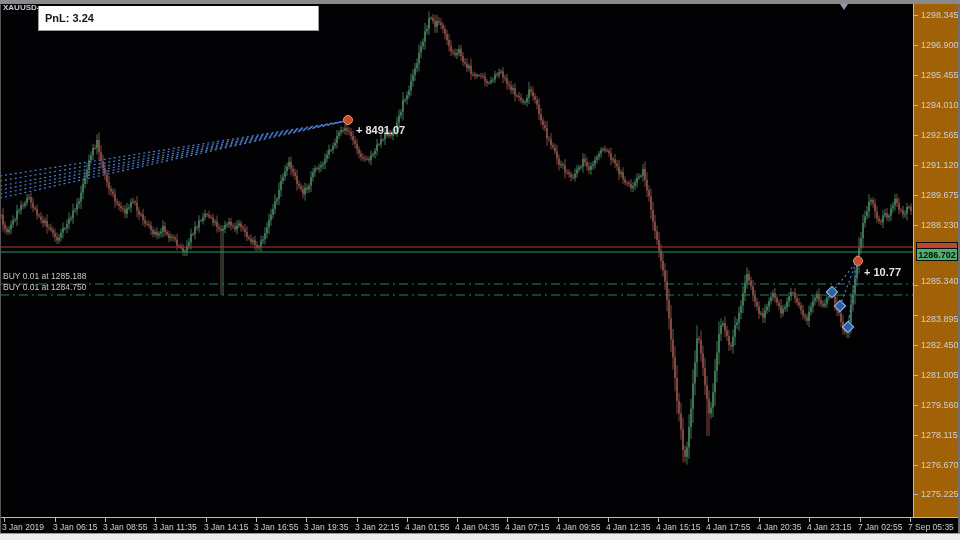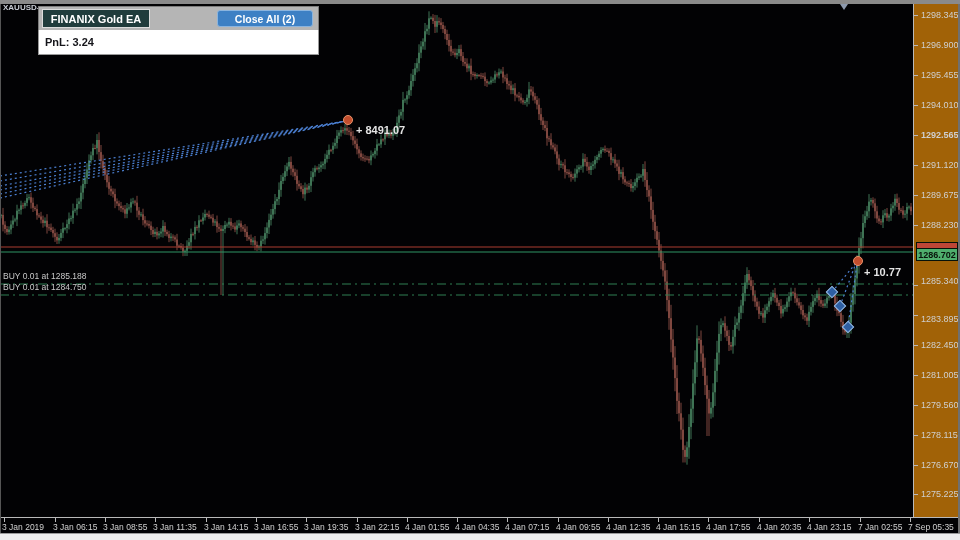--- a/index.html
+++ b/index.html
@@ -974,45 +974,41 @@
           <rect x="828" y="288" width="8" height="8" fill="#2e5fa3" stroke="#9cc2ee" stroke-width="1" transform="rotate(45 832 292)"></rect>
           <rect x="836" y="302" width="8" height="8" fill="#2e5fa3" stroke="#9cc2ee" stroke-width="1" transform="rotate(45 840 306)"></rect>
           <rect x="844" y="323" width="8" height="8" fill="#2e5fa3" stroke="#9cc2ee" stroke-width="1" transform="rotate(45 848 327)"></rect>
         </g>
       </svg>
 
     <div class="symbol">XAUUSD-</div>
     <div class="shift-tri" id="shift-tri" style="left: 840px;"></div>
 
     <div class="panel">
-      <div class="panel-top">
-        <div class="panel-title">FINANIX Gold EA</div>
-        <button class="closeall">Close All (2)</button>
-      </div>
       <div class="pnl-row">PnL: 3.24</div>
     </div>
 
     <div id="overlay-labels">
         <div class="pos-label" style="left: 3px; top: 271px;">BUY 0.01 at 1285.188</div>
         <div class="pos-label" style="left: 3px; top: 282px;">BUY 0.01 at 1284.750</div>
         <div class="profit-label" style="left: 356px; top: 124px;">+ 8491.07</div>
         <div class="profit-label" style="left: 864px; top: 266px;">+ 10.77</div>
       </div>
 
     <div id="price-axis">
         <div class="pa-tick" style="top: 11px;"></div>
         <div class="pa-label" style="top: 5.5px;">1298.345</div>
         <div class="pa-tick" style="top: 41px;"></div>
         <div class="pa-label" style="top: 35.5px;">1296.900</div>
         <div class="pa-tick" style="top: 71px;"></div>
         <div class="pa-label" style="top: 65.5px;">1295.455</div>
         <div class="pa-tick" style="top: 101px;"></div>
         <div class="pa-label" style="top: 95.5px;">1294.010</div>
         <div class="pa-tick" style="top: 131px;"></div>
-        <div class="pa-label" style="top: 125.5px; font-weight: bold;">1292.565</div>
+        <div class="pa-label" style="top: 125.5px;">1292.565</div>
         <div class="pa-tick" style="top: 161px;"></div>
         <div class="pa-label" style="top: 155.5px;">1291.120</div>
         <div class="pa-tick" style="top: 191px;"></div>
         <div class="pa-label" style="top: 185.5px; text-align: right;">1289.675</div>
         <div class="pa-tick" style="top: 221px;"></div>
         <div class="pa-label" style="top: 215.5px;">1288.230</div>
         <div class="pa-tick" style="top: 281px;"></div>
         <div class="pa-label" style="top: 272px;">1285.340</div>
         <div class="pa-tick" style="top: 311px;"></div>
         <div class="pa-label" style="top: 310px;">1283.895</div>

